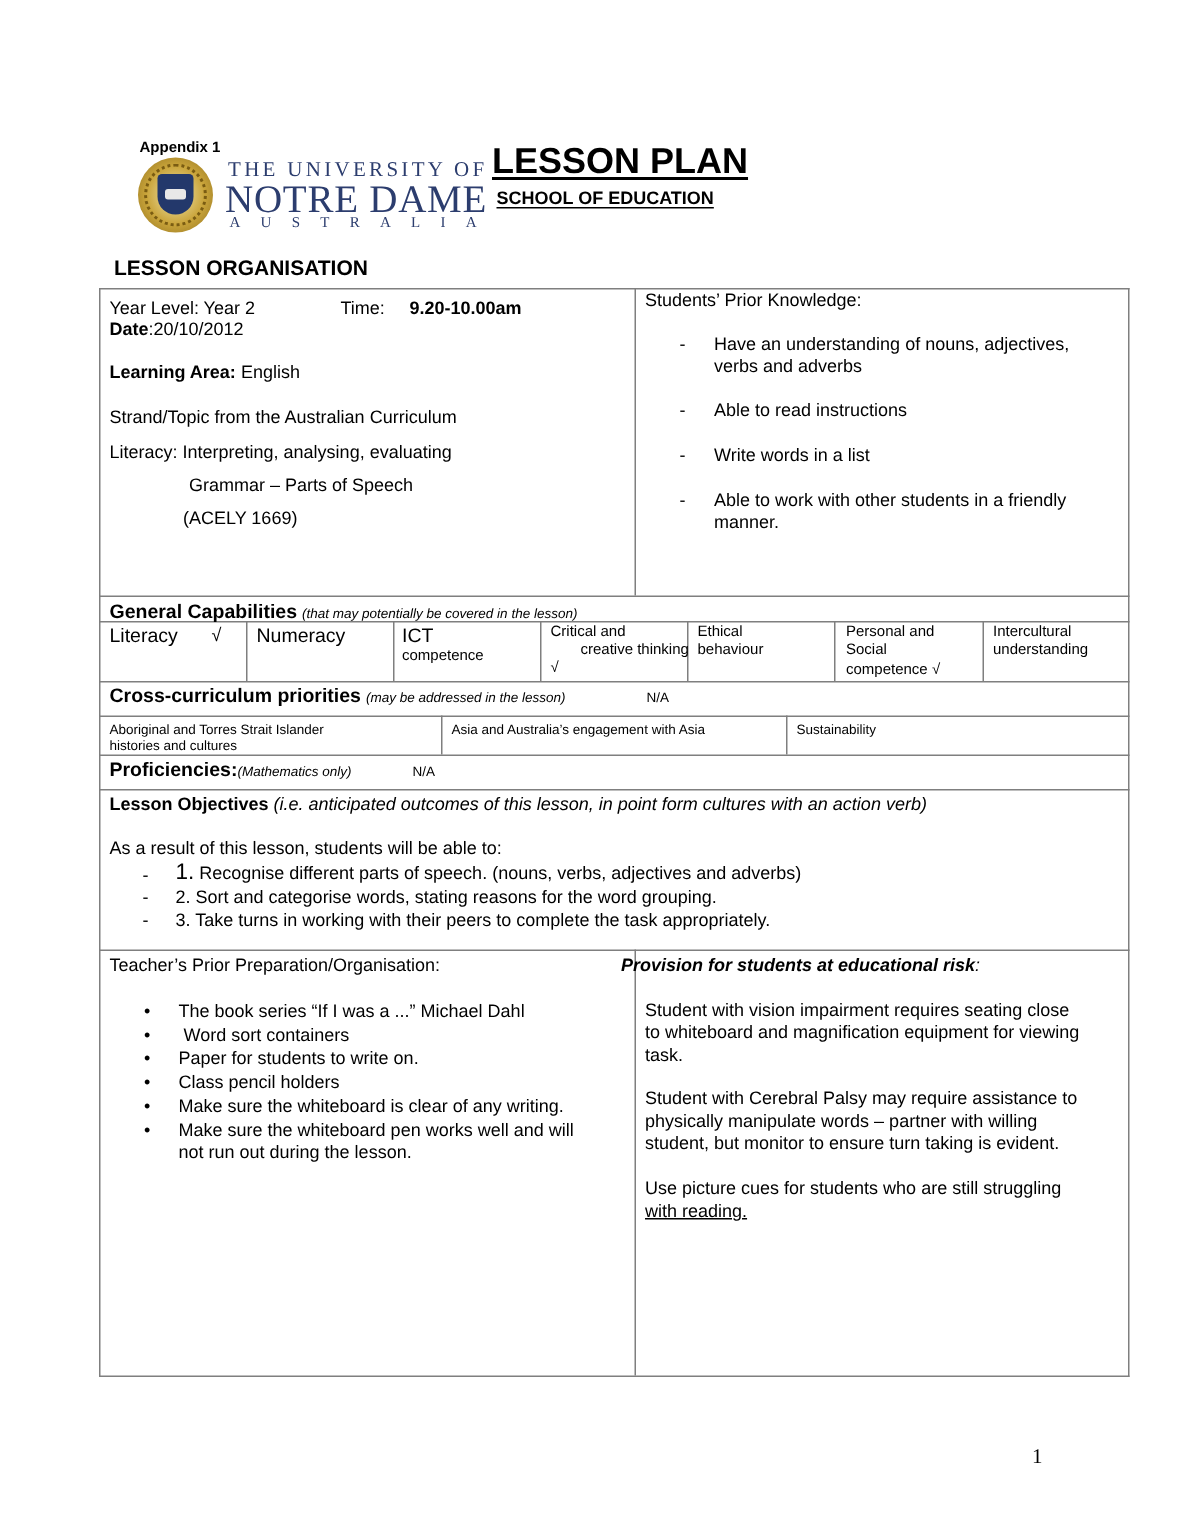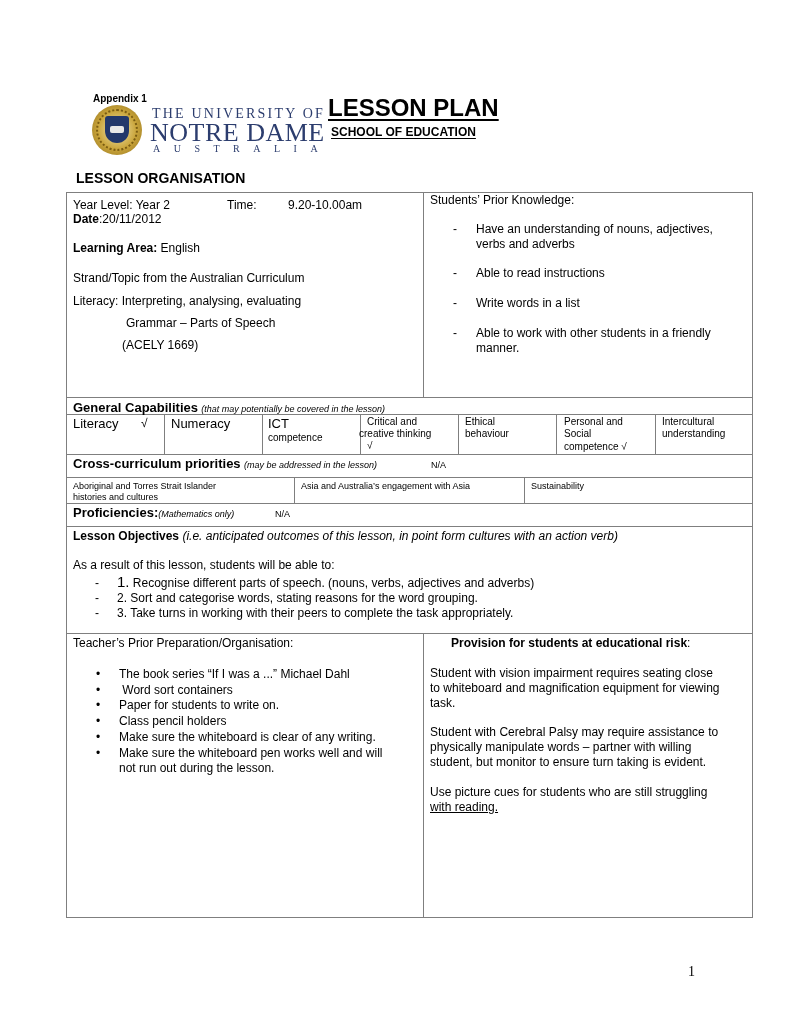--- a/index.html
+++ b/index.html
@@ -77,22 +77,22 @@
   <div class="line v" style="left:556px; top:414px; height:40px;"></div>
   <div class="line v" style="left:655px; top:414px; height:40px;"></div>
   <div class="line v" style="left:294px; top:477px; height:26px;"></div>
   <div class="line v" style="left:524px; top:477px; height:26px;"></div>
   <div class="line v" style="left:423px; top:633px; height:284px;"></div>
 </div>
 
 <div>
   <span class="t b" style="left:73px; top:198px;">Year Level: Year 2</span>
   <span class="t b" style="left:227px; top:198px;"><span>Time</span>:</span>
-  <span class="t" style="left:288px; top:198px;">9.20-10.00am</span>
-  <span class="t" style="left:73px; top:212px;"><b>Date</b>:<span>20/11/2012</span></span>
+  <span class="t" style="left:273px; top:198px;font-weight:bold;">9.20-10.00am</span>
+  <span class="t" style="left:73px; top:212px;"><b>Date</b>:<span>20/10/2012</span></span>
   <span class="t" style="left:73px; top:241px;"><b>Learning Area:</b> <span>English</span></span>
   <span class="t b" style="left:73px; top:271px;">Strand/Topic from the Australian Curriculum</span>
   <span class="t" style="left:73px; top:294px;">Literacy: Interpreting, analysing, evaluating</span>
   <span class="t" style="left:126px; top:316px;">Grammar – Parts of Speech</span>
   <span class="t" style="left:122px; top:338px;">(ACELY 1669)</span>
 </div>
 
 <div>
   <span class="t b" style="left:430px; top:193px;">Students’ Prior Knowledge:</span>
   <span class="t" style="left:453px; top:222px;">-</span>
@@ -109,21 +109,21 @@
 
 <div>
   <span class="t" style="left:73px; top:400px;"><b class="lg">General Capabilities</b> <i class="sm9">(that may potentially be covered in the lesson)</i></span>
 
   <span class="t b lg" style="left:73px; top:416px;">Literacy</span>
   <span class="t" style="left:141px; top:416px;">√</span>
   <span class="t b lg" style="left:171px; top:416px;">Numeracy</span>
   <span class="t b lg" style="left:268px; top:416px;">ICT</span>
   <span class="t b sm" style="left:268px; top:432px;">competence</span>
   <span class="t b sm" style="left:367px; top:416px;">Critical and</span>
-  <span class="t b sm" style="left:359px; top:428px;">creative thinking</span>
+  <span class="t b sm" style="left:387px; top:428px;">creative thinking</span>
   <span class="t sm" style="left:367px; top:440px;">√</span>
   <span class="t b sm" style="left:465px; top:416px;">Ethical</span>
   <span class="t b sm" style="left:465px; top:428px;">behaviour</span>
   <span class="t b sm" style="left:564px; top:416px;">Personal and</span>
   <span class="t b sm" style="left:564px; top:428px;">Social</span>
   <span class="t b sm" style="left:564px; top:441px;">competence √</span>
   <span class="t b sm" style="left:662px; top:416px;">Intercultural</span>
   <span class="t b sm" style="left:662px; top:428px;">understanding</span>
 </div>
 
@@ -167,21 +167,21 @@
   <span class="t" style="left:96px; top:714px;">•</span>
   <span class="t" style="left:119px; top:714px;">Class pencil holders</span>
   <span class="t" style="left:96px; top:730px;">•</span>
   <span class="t" style="left:119px; top:730px;">Make sure the whiteboard is clear of any writing.</span>
   <span class="t" style="left:96px; top:746px;">•</span>
   <span class="t" style="left:119px; top:746px;">Make sure the whiteboard pen works well and will</span>
   <span class="t" style="left:119px; top:761px;">not run out during the lesson.</span>
 </div>
 
 <div>
-  <span class="t" style="left:451px; top:636px;"><b>Provision for students at educational risk</b><span>:</span></span>
+  <span class="t" style="left:414px; top:636px;font-style:italic;"><b>Provision for students at educational risk</b><span>:</span></span>
 
   <span class="t" style="left:430px; top:666px;">Student with vision impairment requires seating close</span>
   <span class="t" style="left:430px; top:681px;">to whiteboard and magnification equipment for viewing</span>
   <span class="t" style="left:430px; top:696px;">task.</span>
 
   <span class="t" style="left:430px; top:725px;">Student with Cerebral Palsy may require assistance to</span>
   <span class="t" style="left:430px; top:740px;">physically manipulate words – partner with willing</span>
   <span class="t" style="left:430px; top:755px;">student, but monitor to ensure turn taking is evident.</span>
 
   <span class="t" style="left:430px; top:785px;">Use picture cues for students who are still struggling</span>

